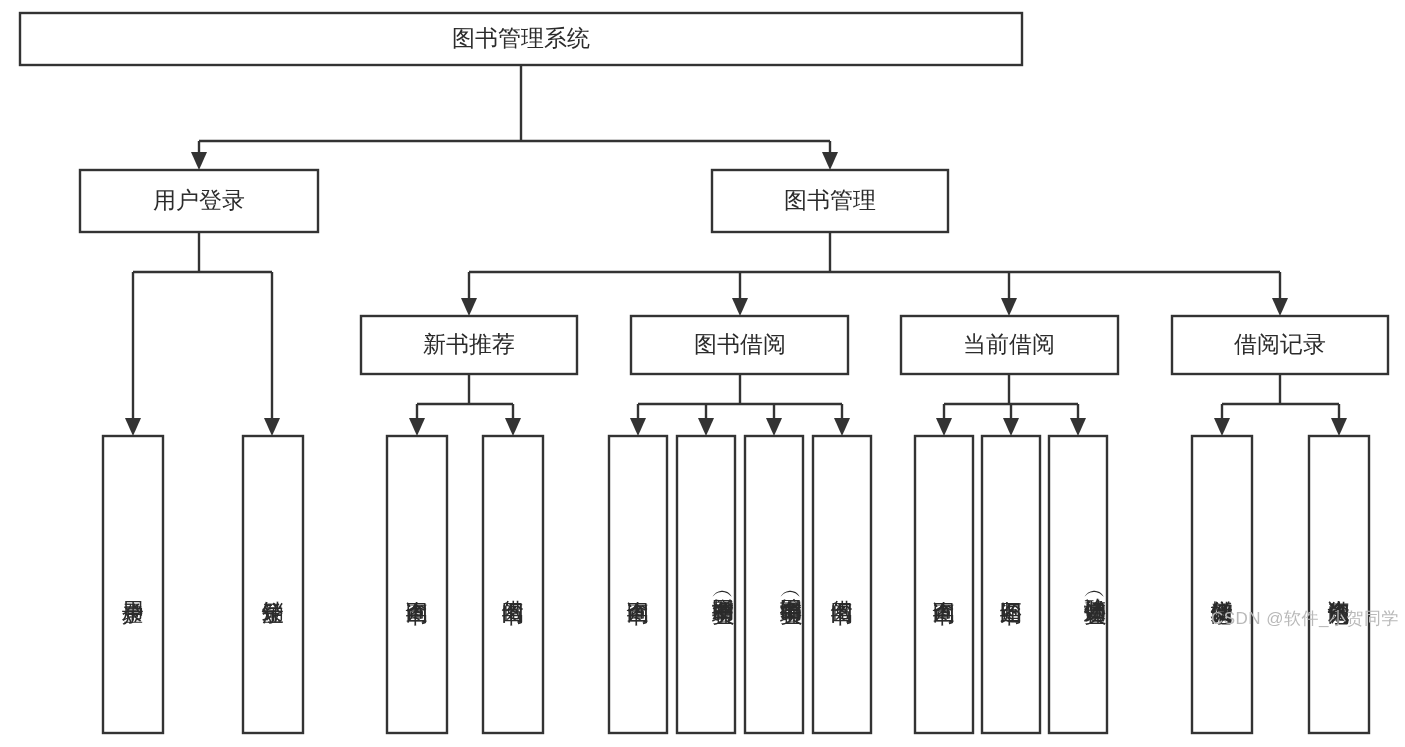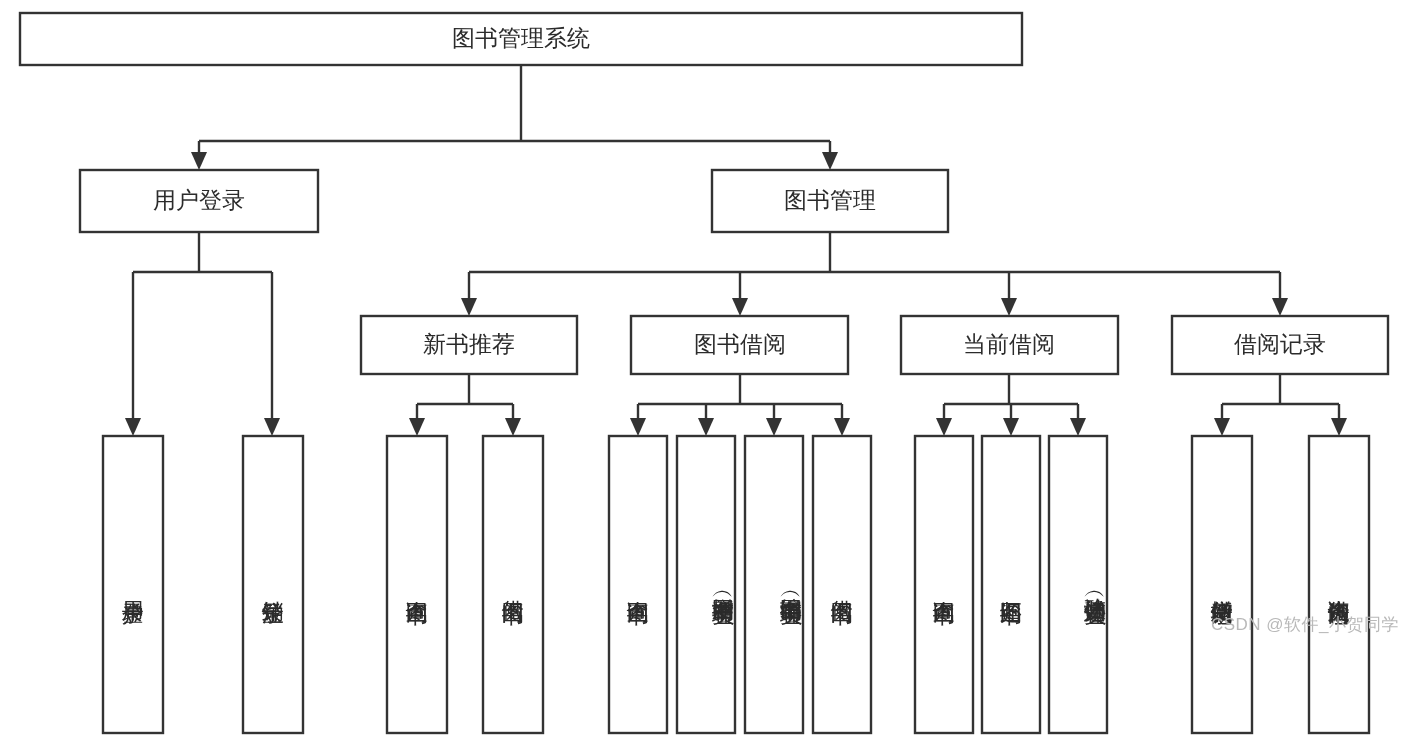--- a/index.html
+++ b/index.html
@@ -56,21 +56,21 @@
     font-size: 22px;
     line-height: 1.06;
     color: #2b2b2b;
     letter-spacing: 1px;
     white-space: nowrap;
     pointer-events: none;
   }
   .watermark {
     position: absolute;
     right: 6px;
-    bottom: 6px;
+    bottom: 12px;
     font-family: "Liberation Sans", "DejaVu Sans", sans-serif;
     font-size: 17px;
     color: #b9b9b9;
     letter-spacing: 0.5px;
     white-space: nowrap;
   }
 </style>
 </head>
 <body>
 

